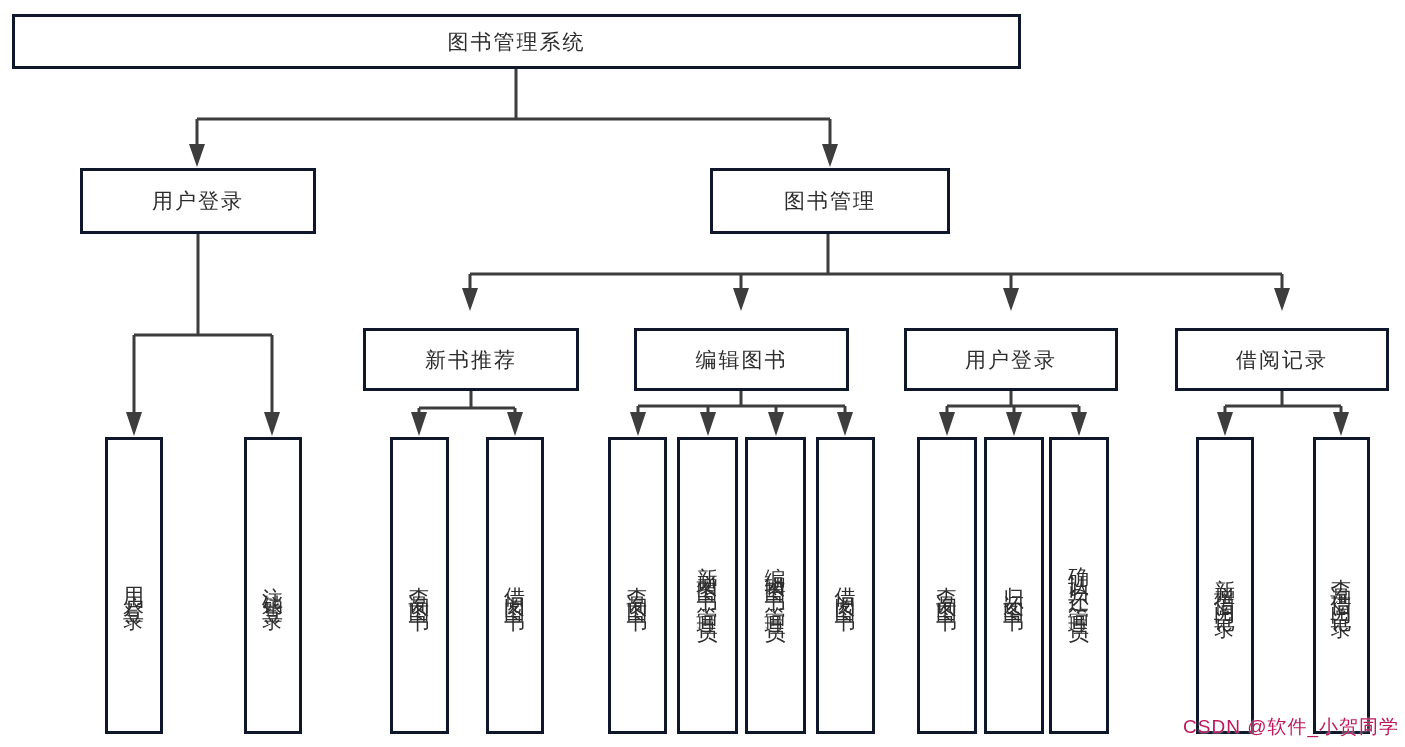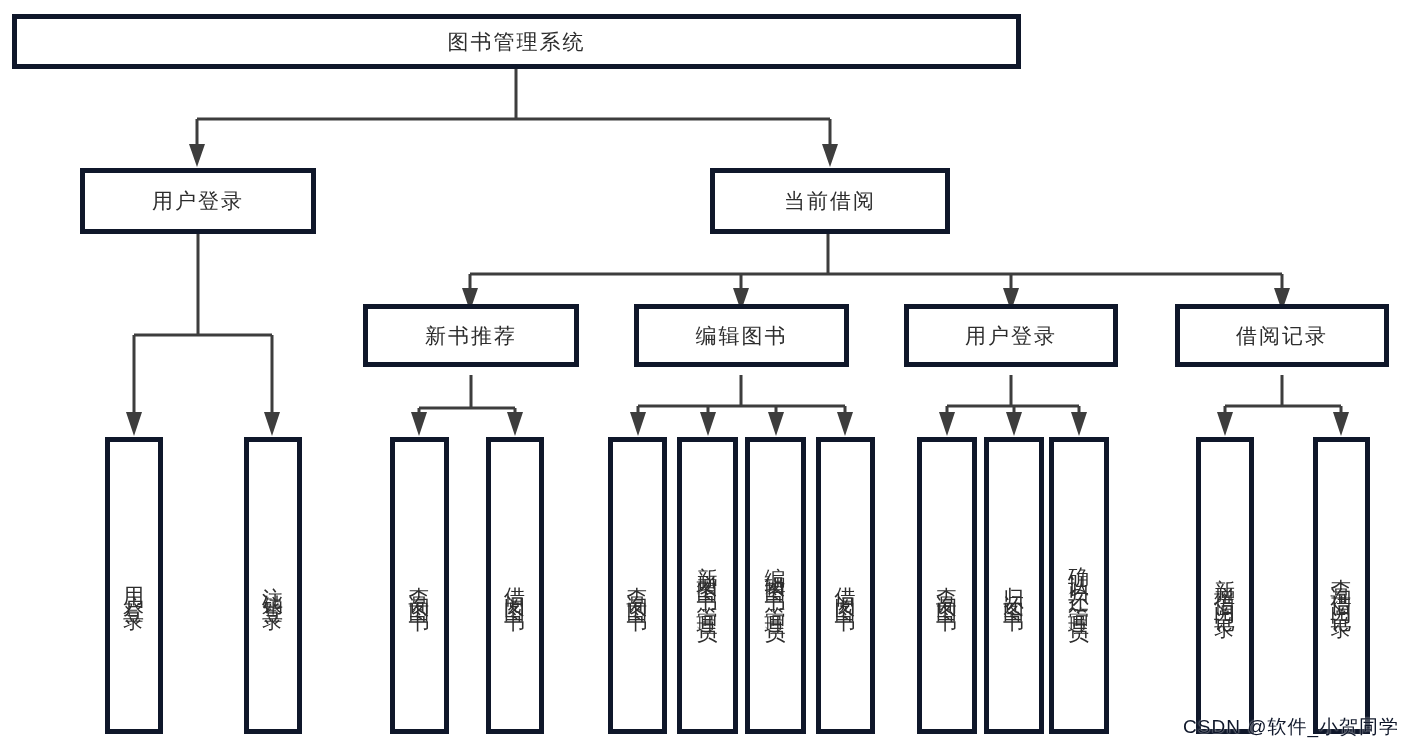--- a/index.html
+++ b/index.html
@@ -4,35 +4,35 @@
 <style>
   html, body { margin:0; padding:0; }
   body {
     width:1405px; height:747px; position:relative;
     background:#ffffff; overflow:hidden;
     font-family:"Liberation Sans", "DejaVu Sans", sans-serif;
   }
   #connectors { position:absolute; left:0; top:0; width:1405px; height:747px; }
   .node {
     position:absolute; box-sizing:border-box;
-    border:5px solid #0f172a; background:#ffffff;
+    border:3px solid #0f172a; background:#ffffff;
     display:flex; align-items:center; justify-content:center;
     color:#2d2d2d;
   }
   .h span { font-size:21px; letter-spacing:2px; line-height:1.2; white-space:nowrap; }
   .v span {
     writing-mode:vertical-rl; text-orientation:mixed;
     font-size:21px; letter-spacing:8px; line-height:1.1;
   }
   .leaf { top:437px; height:297px; }
-  .l3 { top:304px; height:63px; }
+  .l3 { top:328px; height:63px; }
   .l2 { top:168px; height:66px; }
   #watermark {
     position:absolute; right:6px; top:714px;
-    font-size:19px; color:#0f172a; letter-spacing:1px;
+    font-size:19px; color:#be185d; letter-spacing:1px;
     text-shadow:0 0 2px #ffffff; white-space:nowrap;
   }
 </style>
 </head>
 <body>
 
 <svg id="connectors" viewBox="0 0 1405 747" xmlns="http://www.w3.org/2000/svg">
   <path fill="none" stroke="#3d3d3d" stroke-width="3" d="M516,68V119 M197,119H830 M197,119V147 M830,119V147
        M198,234V335 M134,335H272 M134,335V416 M272,335V416
        M828,234V274 M470,274H1282 M470,274V293 M741,274V293 M1011,274V293 M1282,274V293
@@ -64,21 +64,21 @@
 </svg>
 
 <div class="node h" style="left:12px;top:14px;width:1009px;height:55px">
   <span>图书管理系统</span>
 </div>
 
 <div class="node h l2" style="left:80px;width:236px">
   <span>用户登录</span>
 </div>
 <div class="node h l2" style="left:710px;width:240px">
-  <span>当前借阅</span>
+  <span>图书管理</span>
 </div>
 
 <div class="node h l3" style="left:363px;width:216px">
   <span>新书推荐</span>
 </div>
 <div class="node h l3" style="left:634px;width:215px">
   <span>编辑图书</span>
 </div>
 <div class="node h l3" style="left:904px;width:214px">
   <span>用户登录</span>

